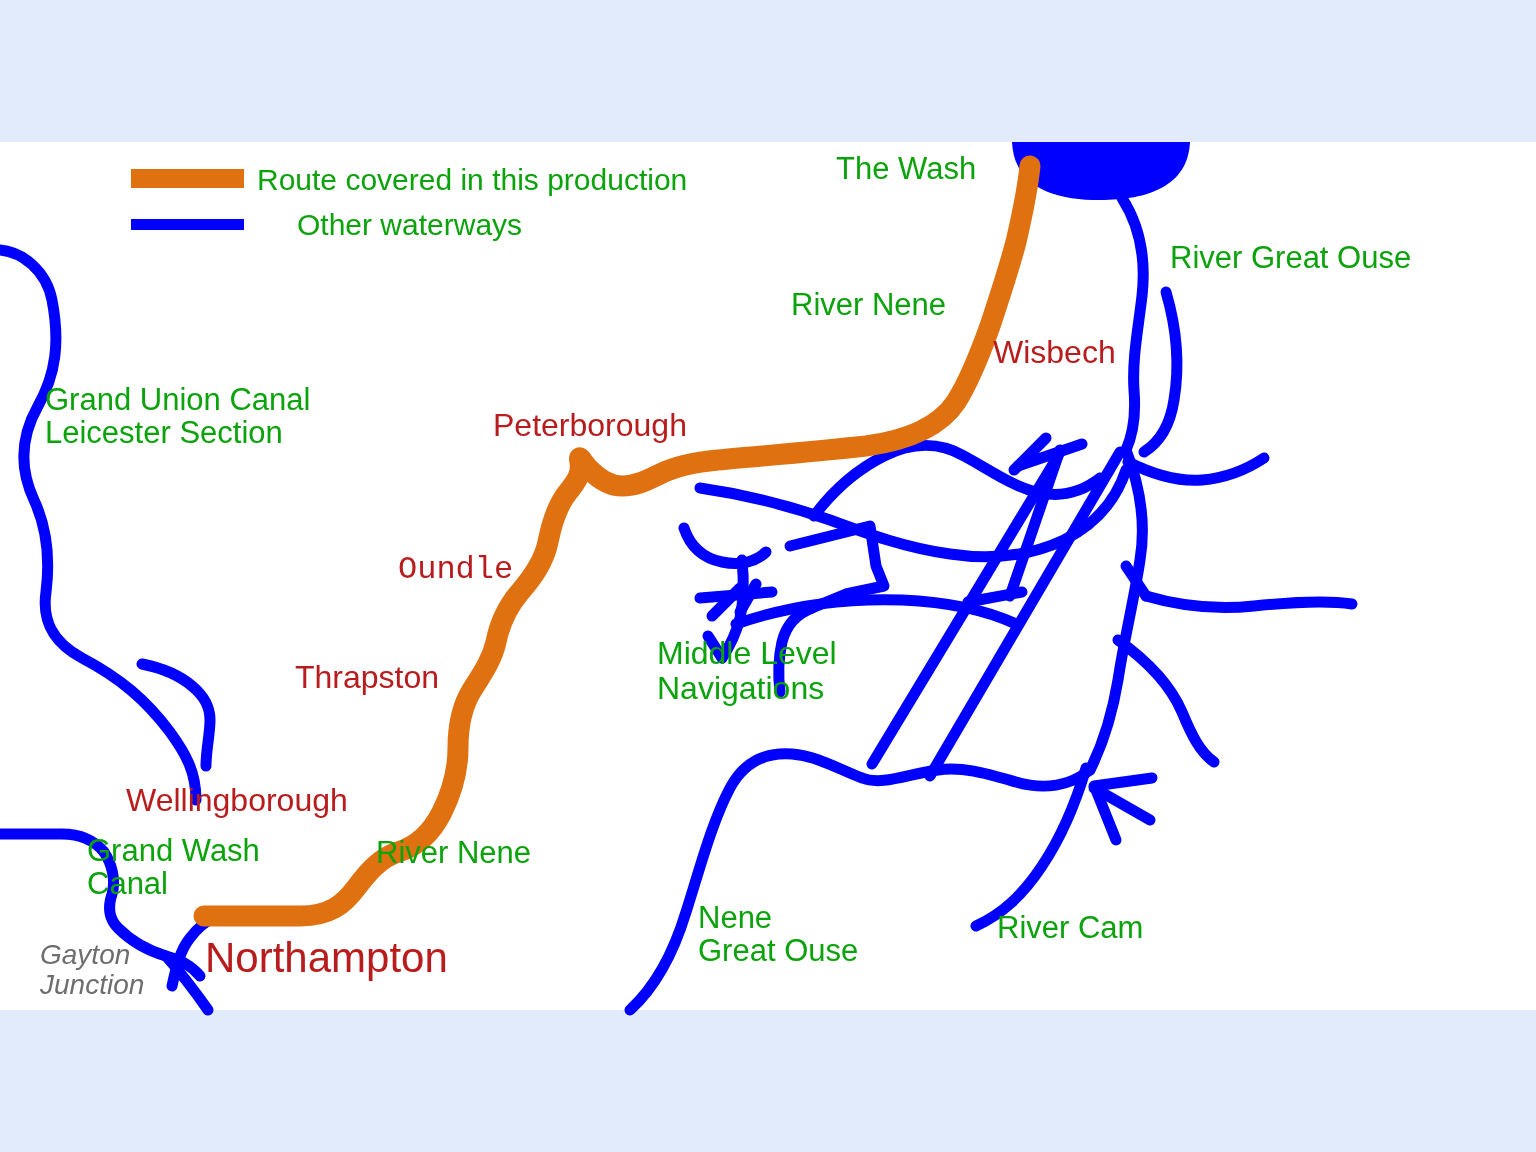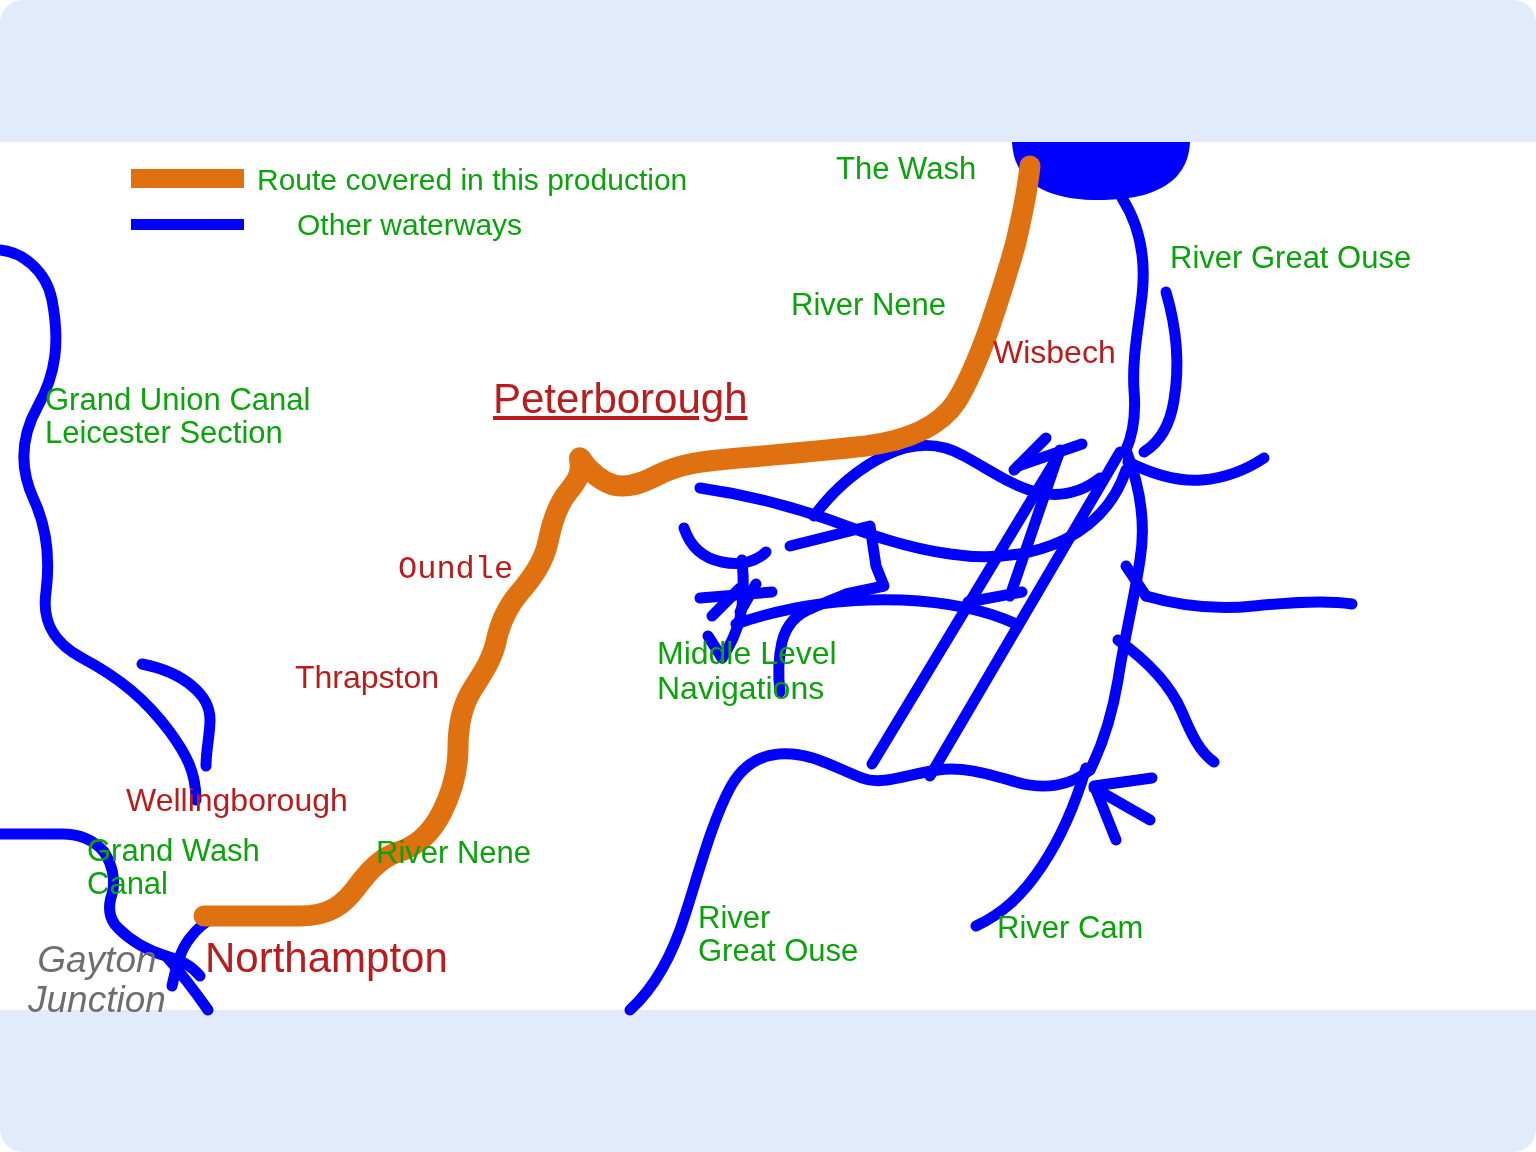--- a/index.html
+++ b/index.html
@@ -7,21 +7,20 @@
     padding: 0;
     background: #ffffff;
   }
   #stage {
     position: relative;
     width: 1536px;
     height: 1152px;
     background: #e2ebfb;
     overflow: hidden;
     font-family: "Liberation Sans", sans-serif;
-    border-radius: 23px;
   }
   #map-canvas {
     position: absolute;
     left: 0;
     top: 142px;
     width: 1536px;
     height: 868px;
     background: #ffffff;
   }
   #map-svg {
@@ -168,33 +167,33 @@
 Leicester Section</div>
 
   <div class="lbl lbl-green" style="left:657px; top:636px; font-size:32px;">Middle Level
 Navigations</div>
 
   <div class="lbl lbl-green" style="left:376px; top:836px; font-size:31px;">River Nene</div>
 
   <div class="lbl lbl-green" style="left:87px; top:834px; font-size:31px;">Grand Wash
 Canal</div>
 
-  <div class="lbl lbl-green" style="left:698px; top:901px; font-size:31px;">River
+  <div class="lbl lbl-green" style="left:698px; top:901px; font-size:31px;">Nene
 Great Ouse</div>
 
   <div class="lbl lbl-green" style="left:997px; top:911px; font-size:31px;">River Cam</div>
 
-  <div class="lbl lbl-blue" style="left:493px; top:376px; font-size:42px;text-decoration:underline;">Peterborough</div>
+  <div class="lbl lbl-blue" style="left:493px; top:408px; font-size:32px;">Peterborough</div>
 
   <div class="lbl lbl-blue" style="left:993px; top:335px; font-size:32px;">Wisbech</div>
 
   <div class="lbl lbl-blue" style="left:398px; top:553px; font-size:32px;font-family:Liberation Mono, monospace;">Oundle</div>
 
   <div class="lbl lbl-blue" style="left:295px; top:660px; font-size:32px;">Thrapston</div>
 
   <div class="lbl lbl-blue" style="left:126px; top:783px; font-size:32px;">Wellingborough</div>
 
   <div class="lbl lbl-blue" style="left:205px; top:935px; font-size:42px;">Northampton</div>
 
-  <div class="lbl lbl-gray" style="left:28px; top:940px; font-size:37px;text-align:center;">Gayton
+  <div class="lbl lbl-gray" style="left:40px; top:940px; font-size:28px;">Gayton
 Junction</div>
 
 </div>
 
 </body></html>

